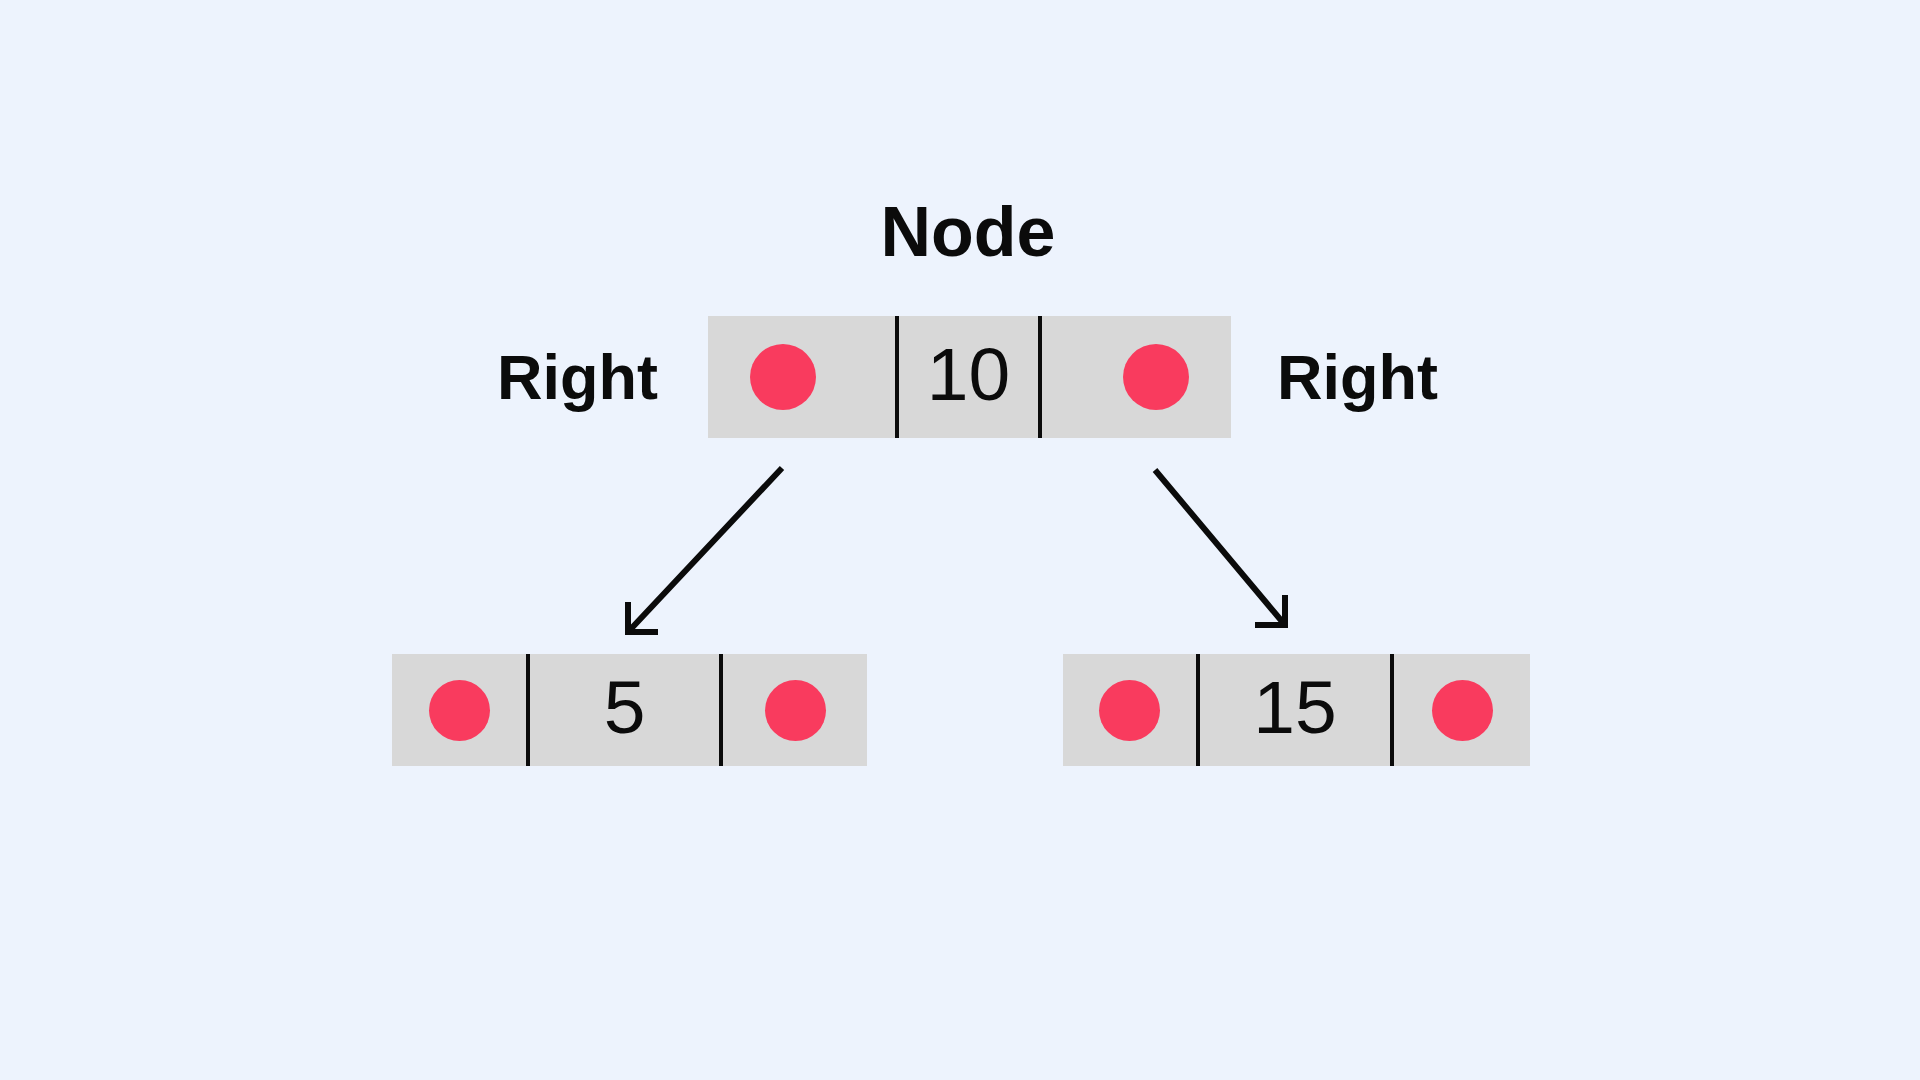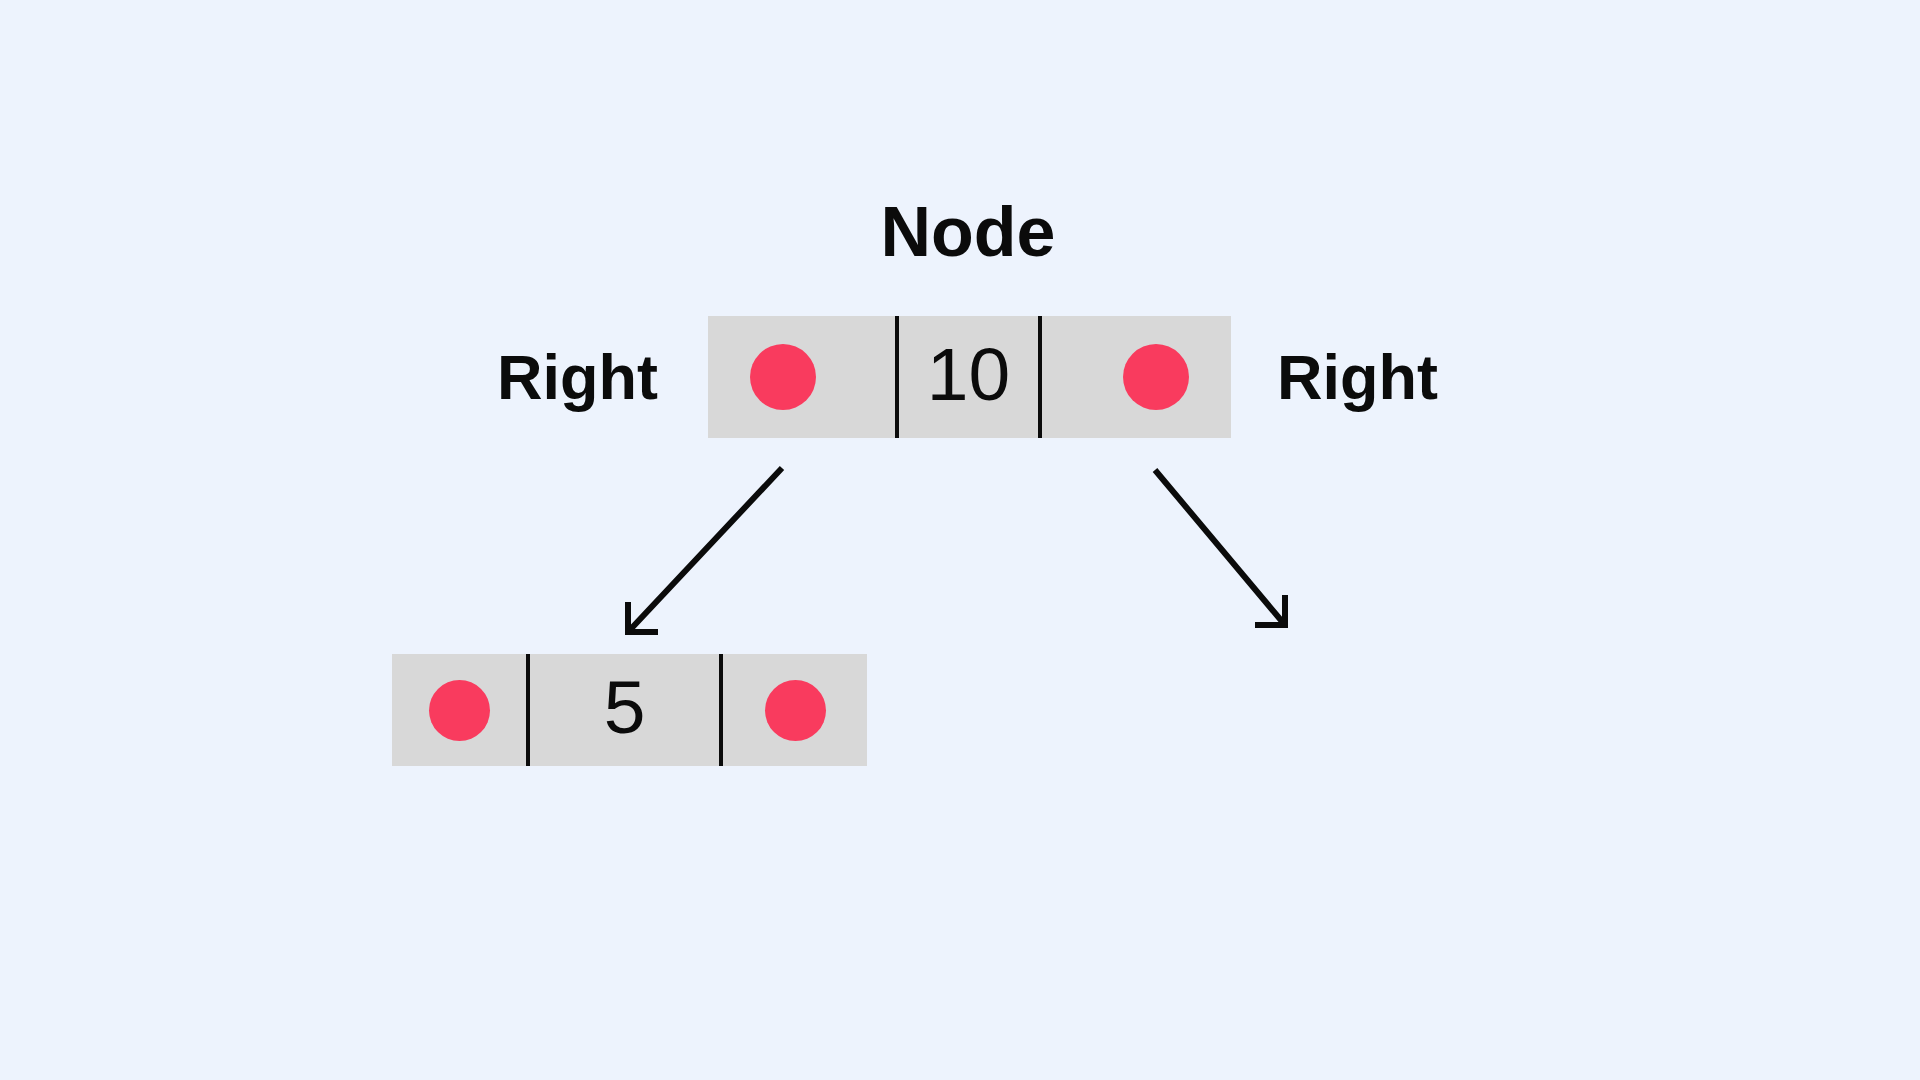--- a/index.html
+++ b/index.html
@@ -120,14 +120,25 @@
       <span class="dot dot-sm"></span>
     </div>
     <div class="cell value-cell">
       <span class="node-value">5</span>
     </div>
     <div class="cell" style="width:144px;">
       <span class="dot dot-sm"></span>
     </div>
   </div>
 
+  <div class="node-box" style="left:1063px; top:654px; width:467px; height:112px;">
+    <div class="cell" style="width:133px;">
+      <span class="dot dot-sm"></span>
+    </div>
+    <div class="cell value-cell">
+      <span class="node-value">15</span>
+    </div>
+    <div class="cell" style="width:136px;">
+      <span class="dot dot-sm"></span>
+    </div>
+  </div>
 
 </div>
 
 </body></html>

